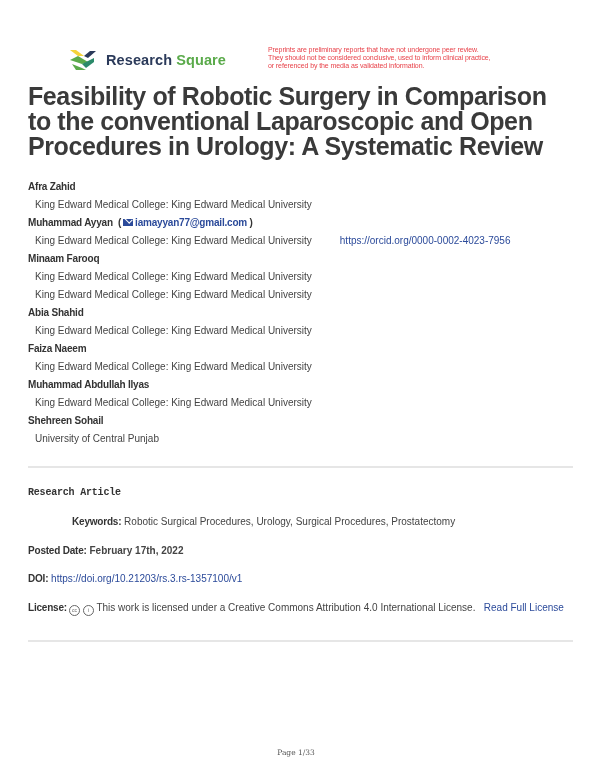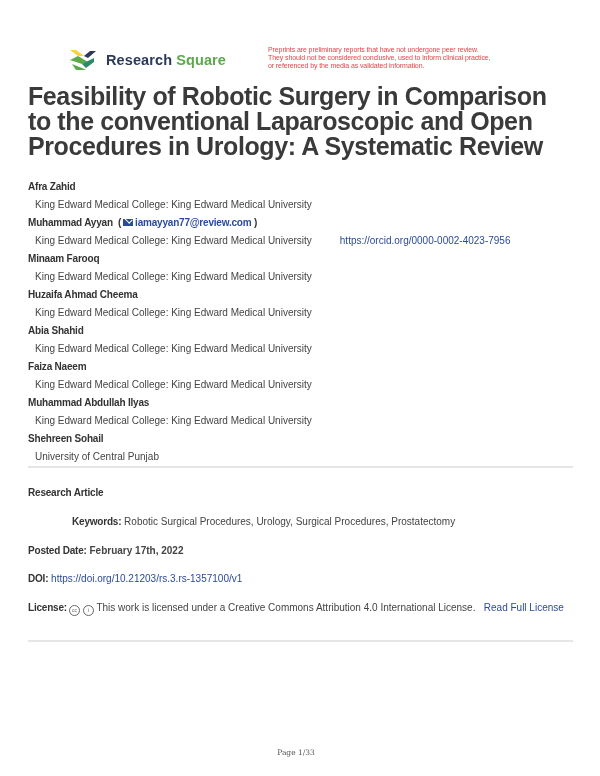--- a/index.html
+++ b/index.html
@@ -53,45 +53,44 @@
     <div>or referenced by the media as validated information.</div>
   </div>
 </div>
 
 <h1 class="title">Feasibility of Robotic Surgery in Comparison to the conventional Laparoscopic and Open Procedures in Urology: A Systematic Review</h1>
 
 <div class="authors">
   <div class="author-name">Afra Zahid</div>
   <div class="author-affil">King Edward Medical College: King Edward Medical University</div>
 
-  <div class="author-name"><span>Muhammad Ayyan</span>&nbsp; (<span class="mail-icon"></span><span class="email">iamayyan77@review.com</span> )</div>
+  <div class="author-name"><span>Muhammad Ayyan</span>&nbsp; (<span class="mail-icon"></span><span class="email">iamayyan77@gmail.com</span> )</div>
   <div class="author-affil"><span>King Edward Medical College: King Edward Medical University</span><span class="orcid">https://orcid.org/0000-0002-4023-7956</span></div>
 
   <div class="author-name">Minaam Farooq</div>
   <div class="author-affil">King Edward Medical College: King Edward Medical University</div>
 
-  <div class="author-name">Huzaifa Ahmad Cheema</div>
   <div class="author-affil">King Edward Medical College: King Edward Medical University</div>
 
   <div class="author-name">Abia Shahid</div>
   <div class="author-affil">King Edward Medical College: King Edward Medical University</div>
 
   <div class="author-name">Faiza Naeem</div>
   <div class="author-affil">King Edward Medical College: King Edward Medical University</div>
 
   <div class="author-name">Muhammad Abdullah Ilyas</div>
   <div class="author-affil">King Edward Medical College: King Edward Medical University</div>
 
   <div class="author-name">Shehreen Sohail</div>
   <div class="author-affil">University of Central Punjab</div>
 </div>
 
 <div class="rule" style="top:466px;"></div>
 
-<div class="meta" style="top:487px;"><b>Research Article</b></div>
+<div class="meta" style="top:487px;font-family:Liberation Mono, monospace;"><b>Research Article</b></div>
 
 <div class="meta" style="top:516px;margin-left:44px;"><b>Keywords:</b> <span>Robotic Surgical Procedures, Urology, Surgical Procedures, Prostatectomy</span></div>
 
 <div class="meta" style="top:545px;font-weight:bold;"><b>Posted Date:</b> <span>February 17th, 2022</span></div>
 
 <div class="meta" style="top:573px;text-align:center;"><b>DOI:</b> <span class="link">https://doi.org/10.21203/rs.3.rs-1357100/v1</span></div>
 
 <div class="meta license" style="top:600px;"><b>License:</b><span class="cc-icon">cc</span> <span class="cc-icon" style="margin-left:0">i</span> <span>This work is licensed under a Creative Commons Attribution 4.0 International License.</span>&nbsp;&nbsp; <span class="link">Read Full License</span></div>
 
 <div class="rule" style="top:640px;"></div>

